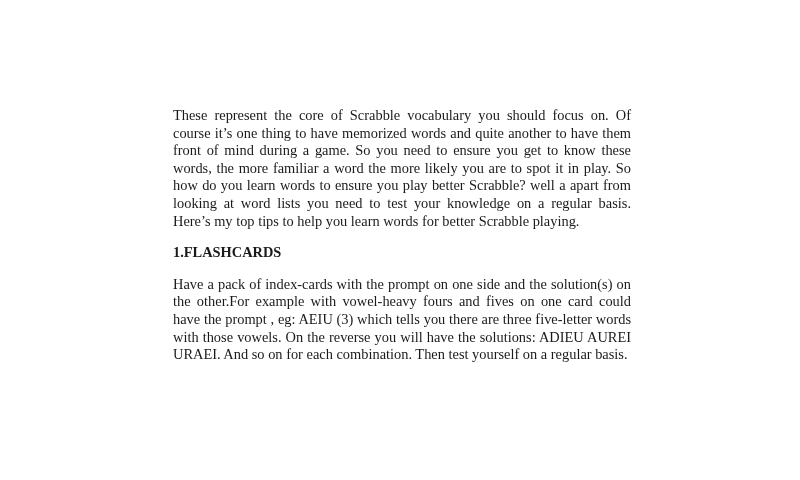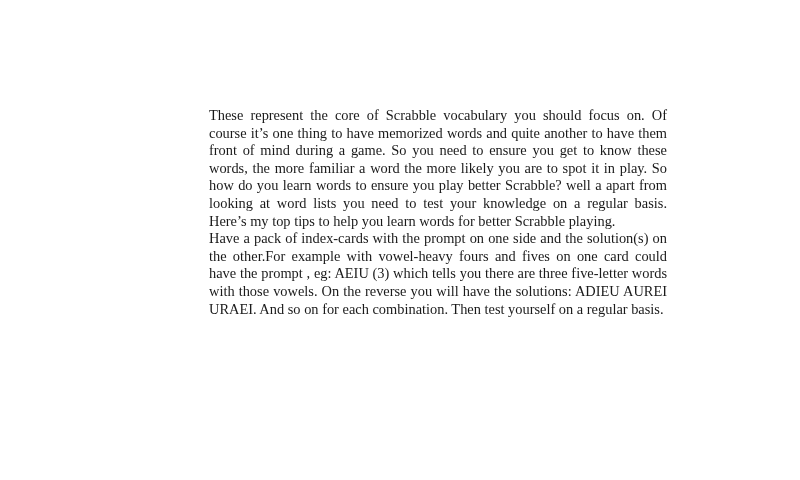--- a/index.html
+++ b/index.html
@@ -1,25 +1,26 @@
 <!DOCTYPE html>
 <html><head>
   <meta charset="utf-8">
   <style>
     html, body { margin: 0; padding: 0; background: #ffffff; }
     body { width: 800px; height: 480px; position: relative; overflow: hidden; }
     .page {
       position: absolute; left: 173px; top: 107px; width: 458px;
       font-family: "Liberation Serif", "DejaVu Serif", serif;
-      font-size: 14.4px; line-height: 17.6px; color: #1a1a1a; margin-left: 36px;
+      font-size: 14.4px; line-height: 17.6px; color: #1a1a1a;
     }
     .para { margin: 0; text-align: justify; }
     .heading {
       margin: 14px 0 14px 0; font-weight: bold; font-size: 14.4px;
     }
   </style>
 </head>
 <body>
 
 <div class="page">
   <p class="para">These represent the core of Scrabble vocabulary you should focus on. Of course it’s one thing to have memorized words and quite another to have them front of mind during a game. So you need to ensure you get to know these words, the more familiar a word the more likely you are to spot it in play. So how do you learn words to ensure you play better Scrabble? well a apart from looking at word lists you need to test your knowledge on a regular basis. Here’s my top tips to help you learn words for better Scrabble playing.</p>
+  <div class="heading">1.FLASHCARDS</div>
   <p class="para">Have a pack of index-cards with the prompt on one side and the solution(s) on the other.For example with vowel-heavy fours and fives on one card could have the prompt , eg: AEIU (3) which tells you there are three five-letter words with those vowels. On the reverse you will have the solutions: ADIEU AUREI URAEI. And so on for each combination. Then test yourself on a regular basis.</p>
 </div>
 
 </body></html>

